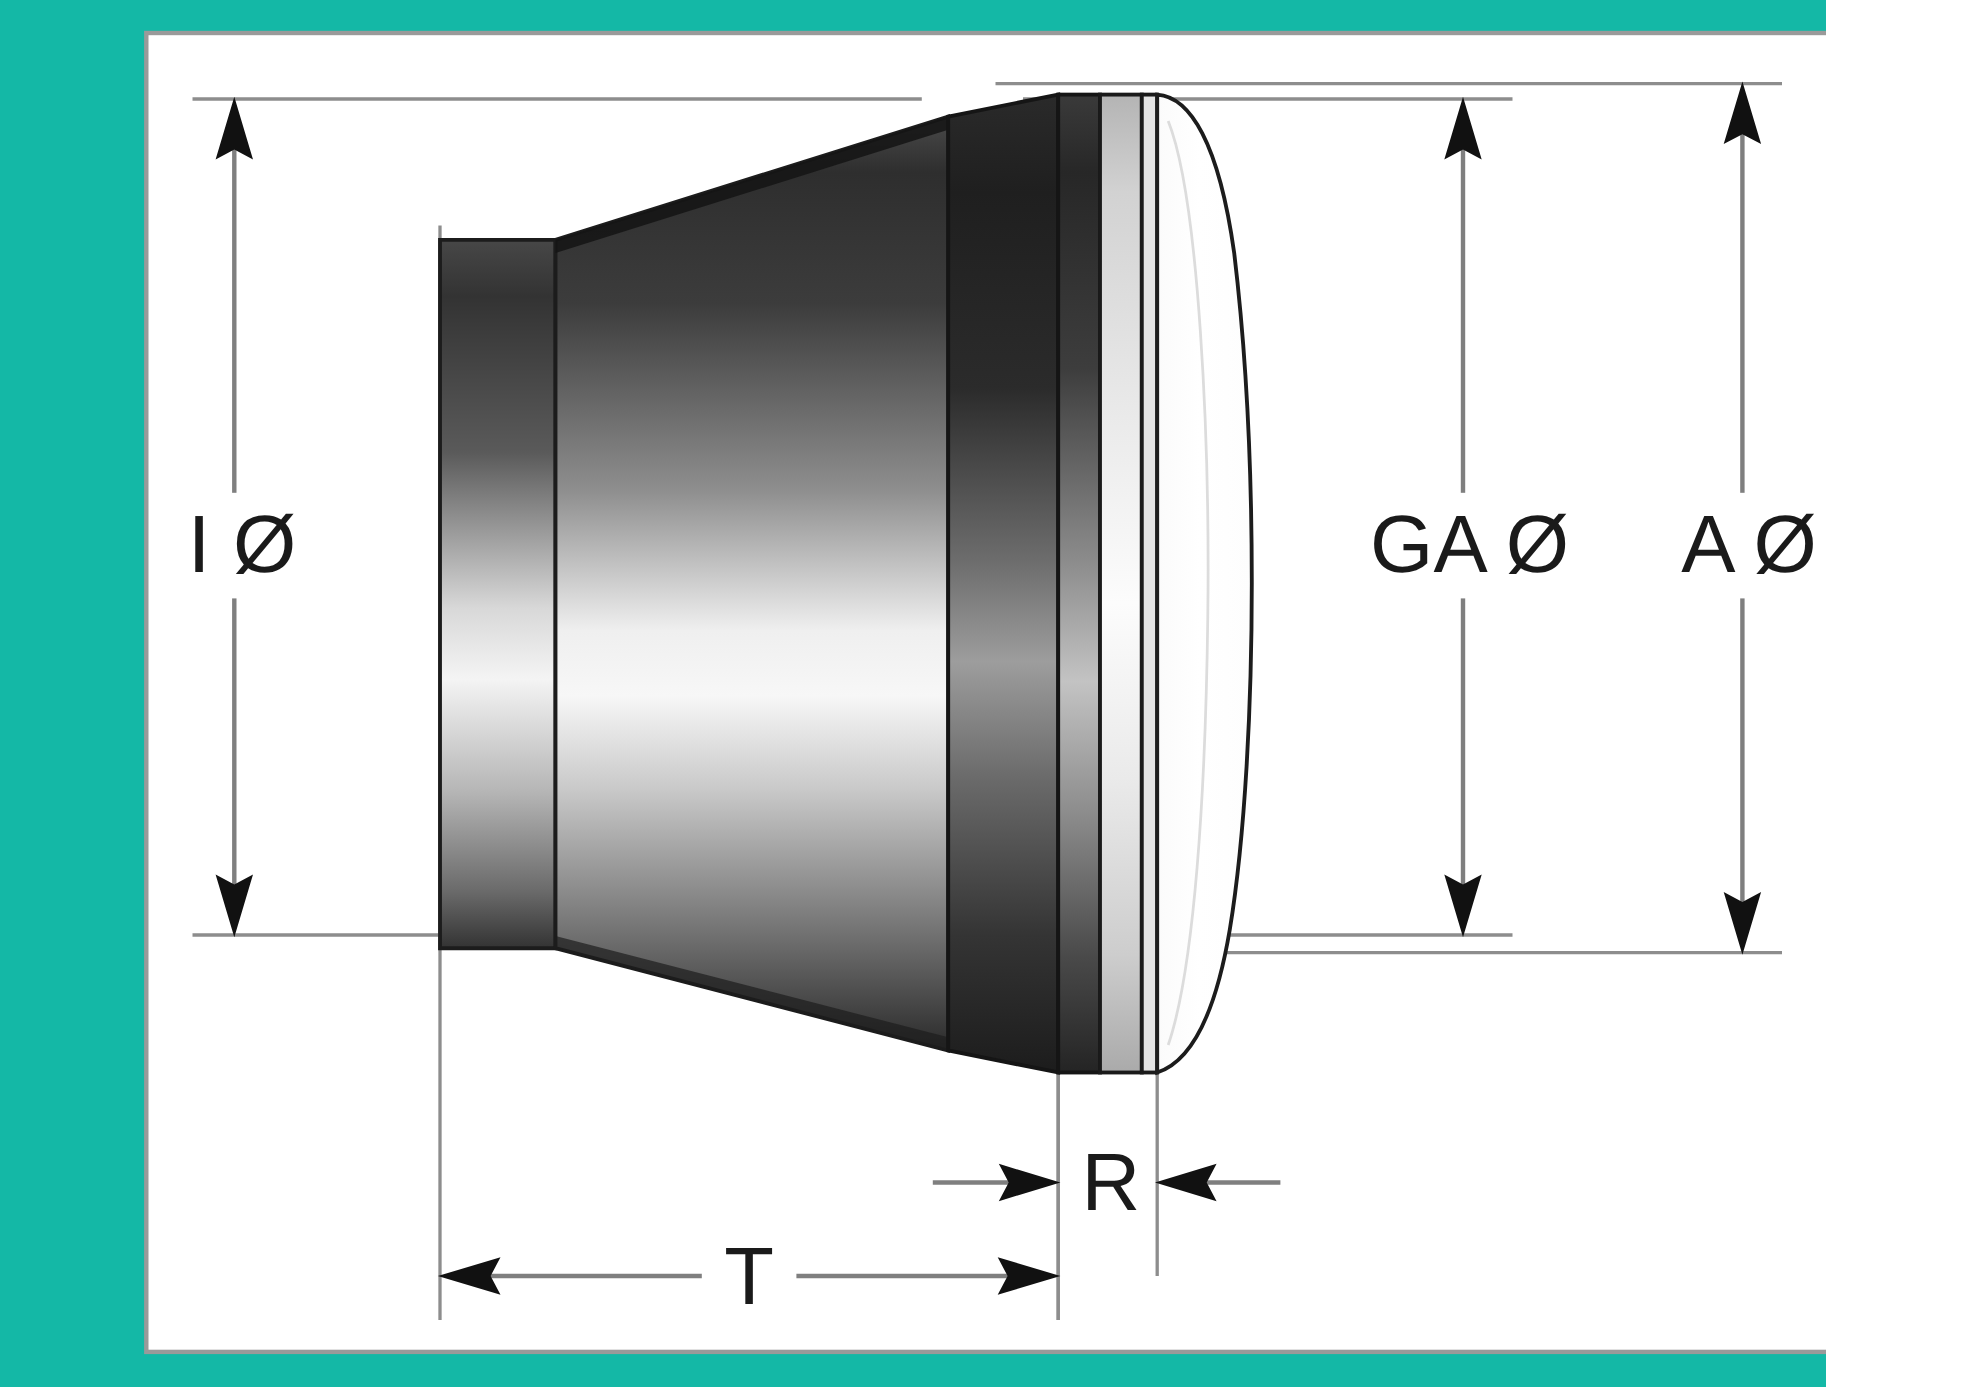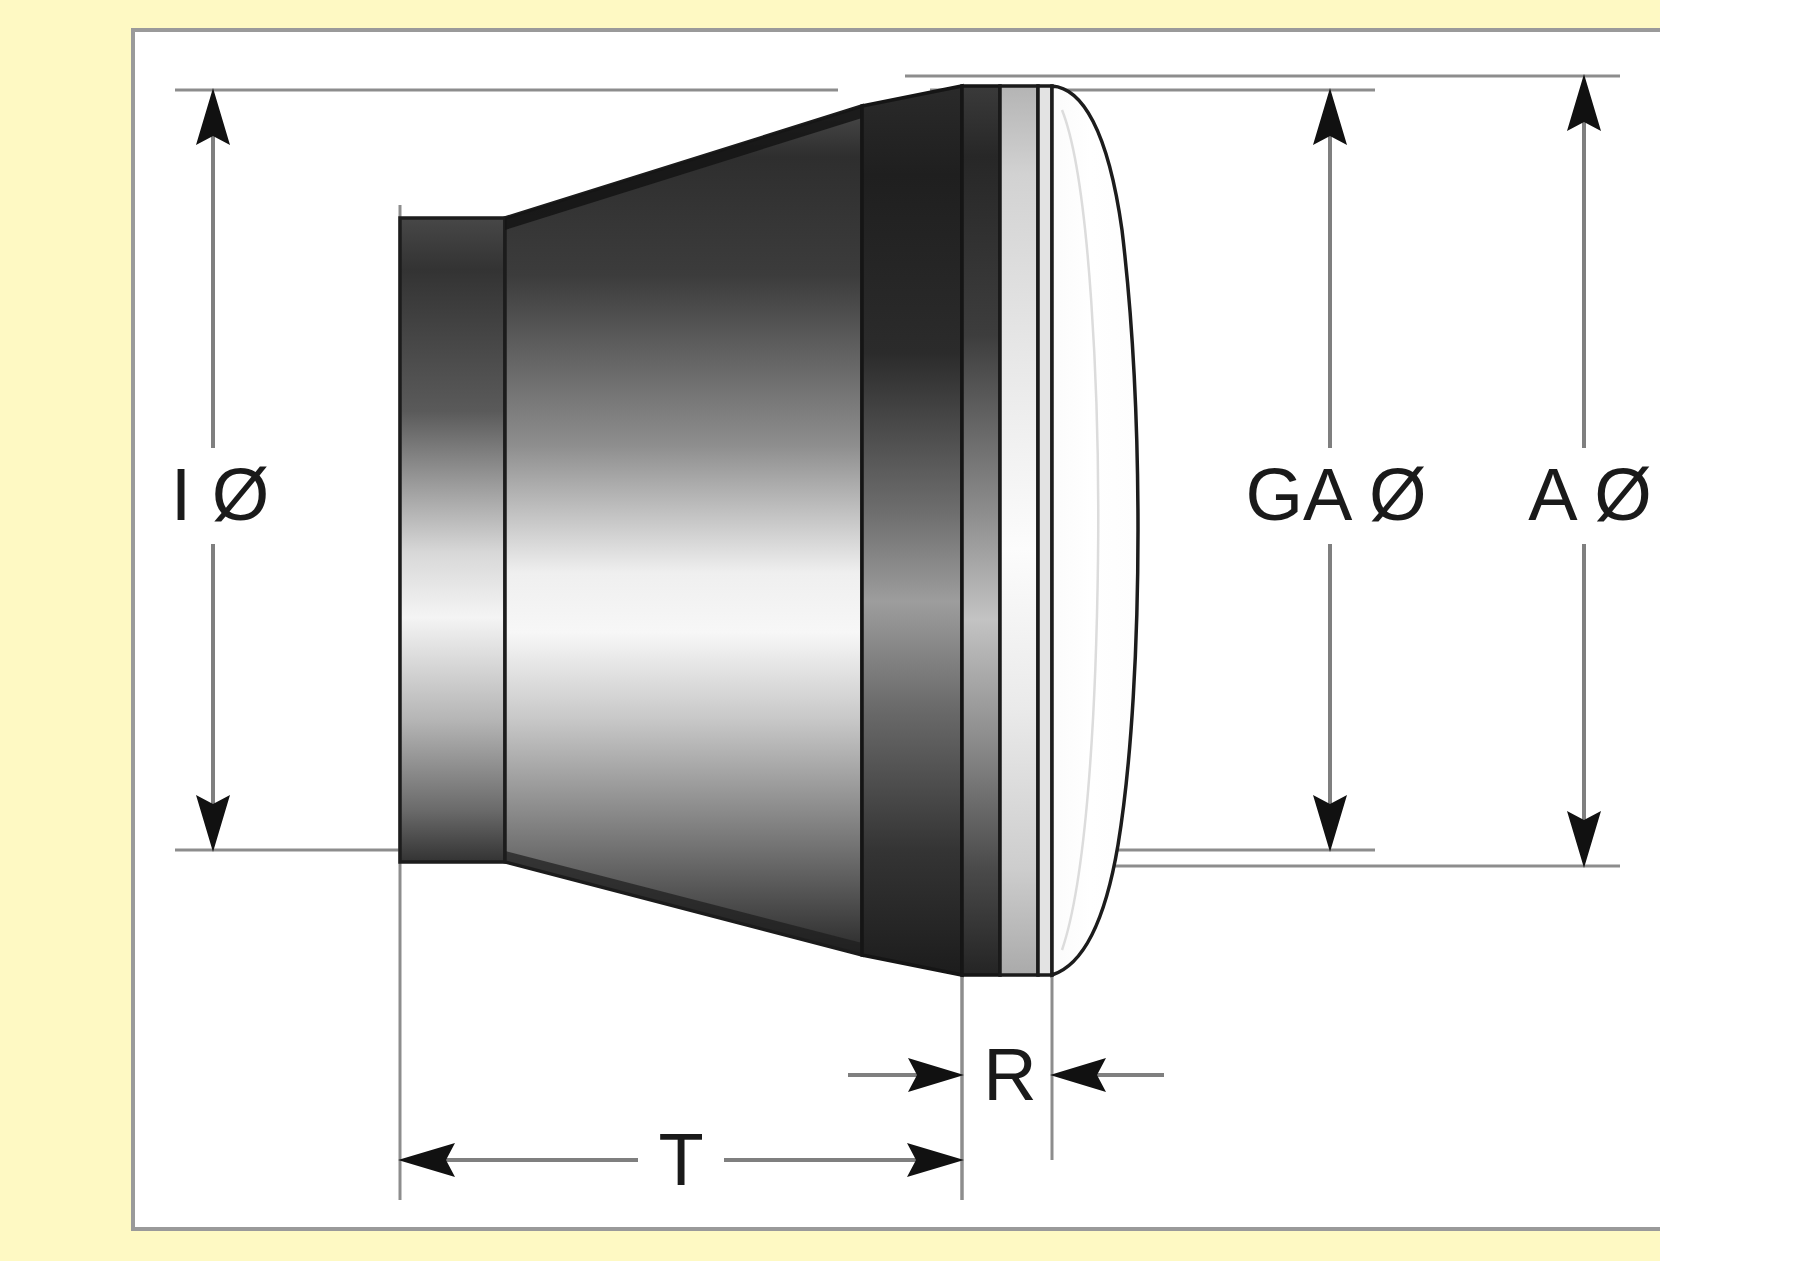--- a/index.html
+++ b/index.html
@@ -7,21 +7,21 @@
     padding: 0;
     background: #ffffff;
   }
   body {
     font-family: "Liberation Sans", sans-serif;
   }
   #stage {
     position: relative;
     width: 1660px;
     height: 1261px;
-    background: #fef9c3;
+    background: #14b8a6;
     overflow: hidden;
   }
   #drawing {
     position: absolute;
     left: 0;
     top: 0;
     width: 1800px;
     height: 1261px;
   }
   .dim-label {

